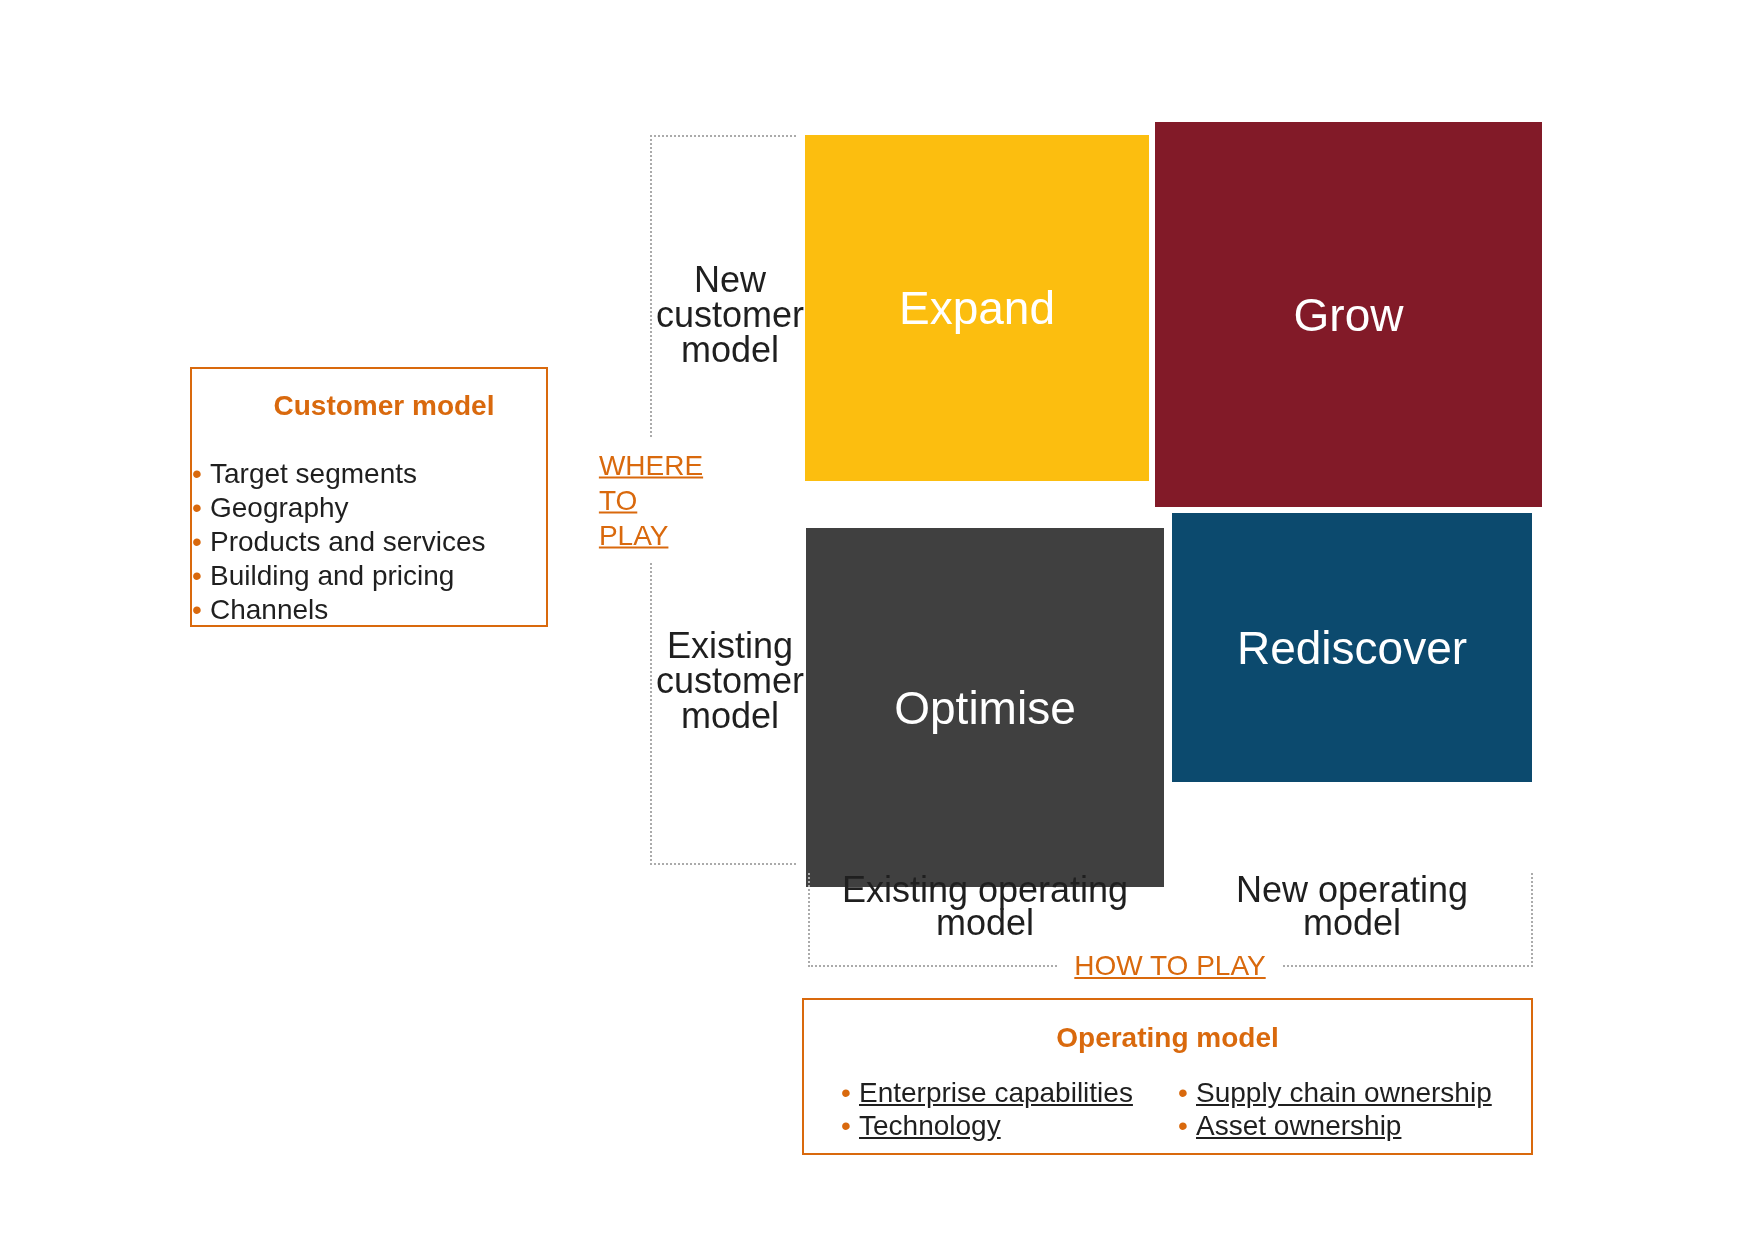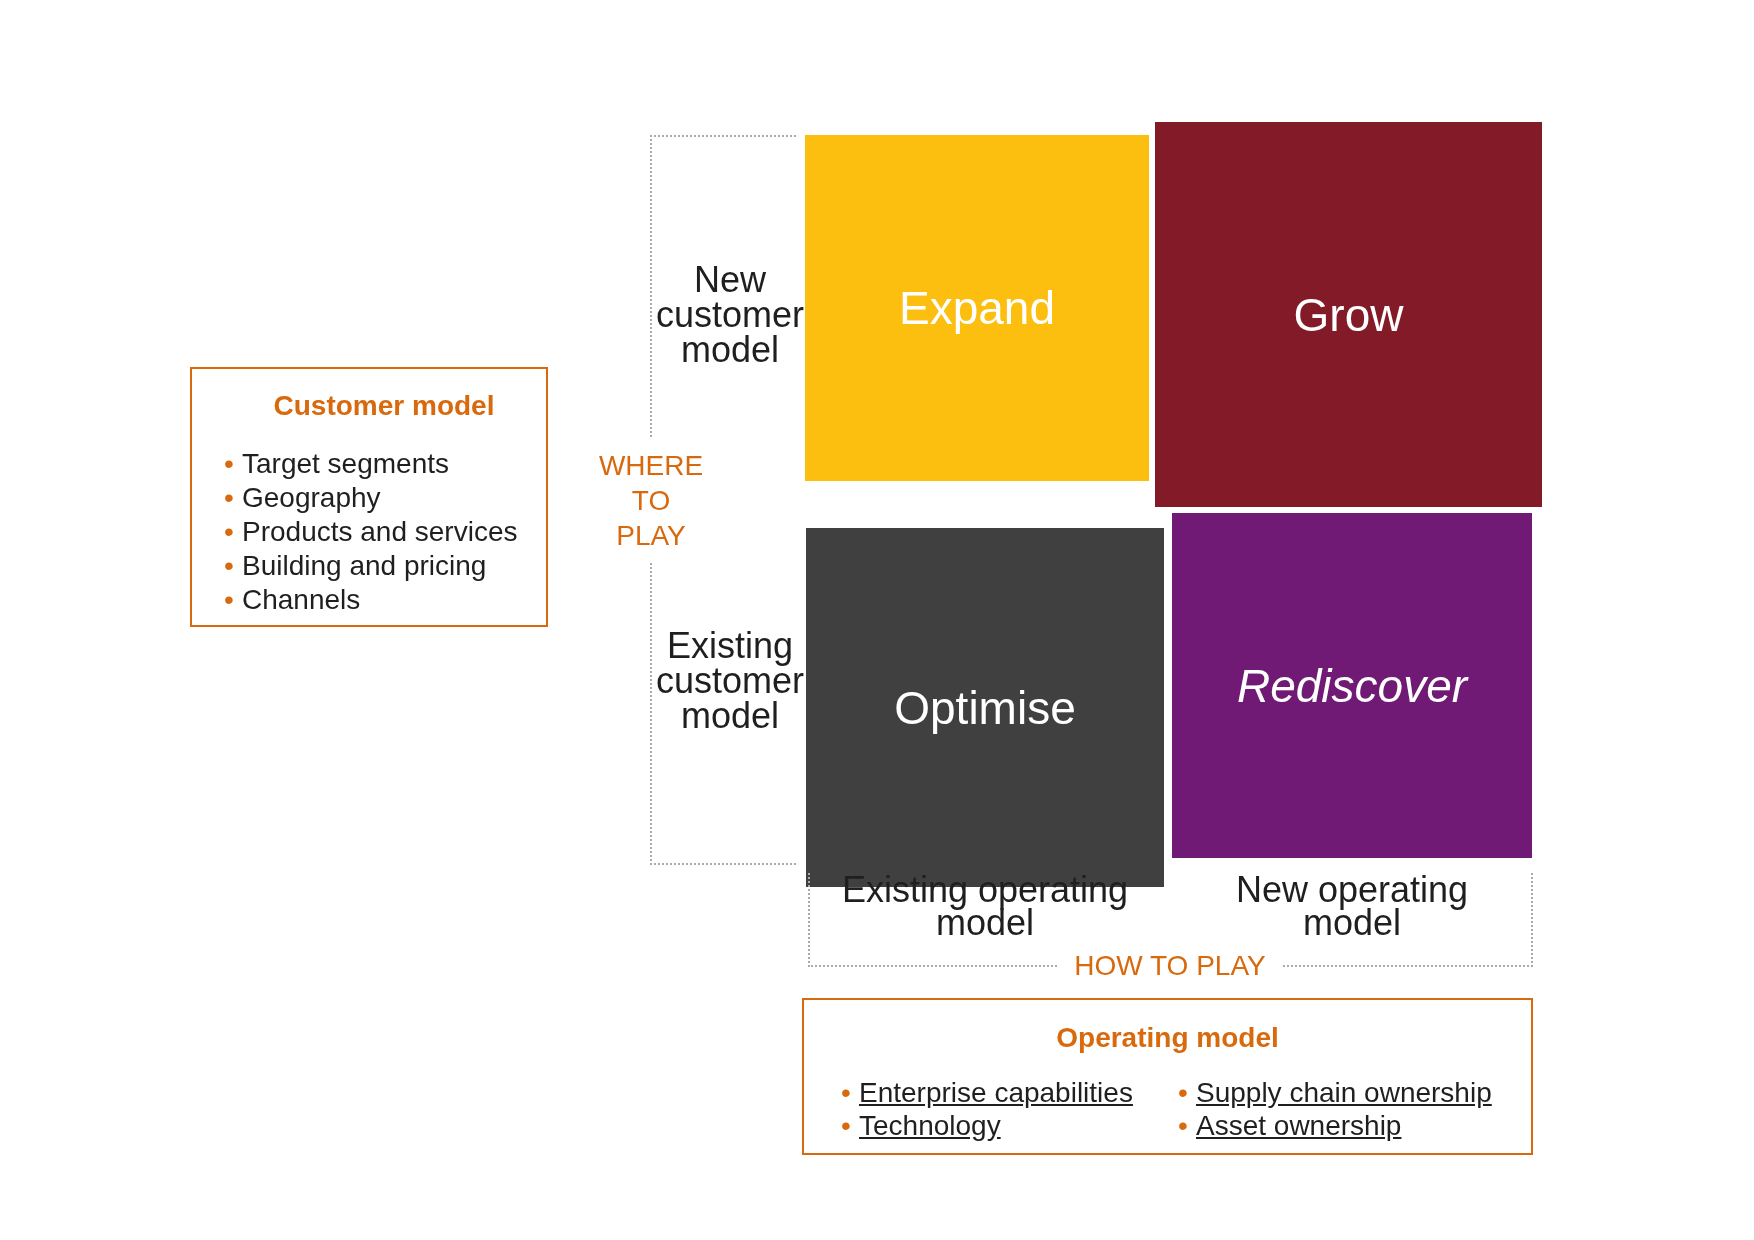--- a/index.html
+++ b/index.html
@@ -35,22 +35,22 @@
   }
   #how-rect{
     left:808px;top:873px;width:725px;height:94px;box-sizing:border-box;
     border-left:2px dotted #ababab;
     border-right:2px dotted #ababab;
     border-bottom:2px dotted #ababab;
   }
 
   
   .axis-title{
-    color:#d9690d;font-size:28px;line-height:35px;text-align:center;
-    background:#ffffff;white-space:nowrap;
+    color:#d9690d;font-size:28px;line-height:35px;
+    background:#ffffff;white-space:nowrap;text-decoration:underline;
   }
   #where-label{left:651px;top:500px;transform:translate(-50%,-50%);padding:10px 6px;}
   #how-label{left:1170px;top:966px;transform:translate(-50%,-50%);padding:2px 16px;line-height:28px;}
 
   
   .axis-label{
     font-size:36px;line-height:35px;text-align:center;color:#1f1f1f;white-space:nowrap;
   }
   #y-top-label{left:730px;top:314px;transform:translate(-50%,-50%);}
   #y-bottom-label{left:730px;top:680px;transform:translate(-50%,-50%);}
@@ -59,26 +59,26 @@
   #x-right-label{left:1352px;top:906px;transform:translate(-50%,-50%);}
 
   
   .quadrant{
     display:flex;align-items:center;justify-content:center;
     color:#ffffff;font-size:46px;line-height:46px;
   }
   #q-expand{left:805px;top:135px;width:344px;height:346px;background:#fcbe0f;}
   #q-grow{left:1155px;top:122px;width:387px;height:385px;background:#821a28;}
   #q-optimise{left:806px;top:528px;width:358px;height:359px;background:#404040;}
-  #q-rediscover{left:1172px;top:513px;width:360px;height:345px;background:#701a75;font-style:italic;}
+  #q-rediscover{left:1172px;top:513px;width:360px;height:269px;background:#0c4a6e;}
 
   
   #customer-box{left:190px;top:367px;width:358px;height:260px;}
   #customer-box .note-title{margin-top:23px;padding-left:30px;}
-  #customer-bullets{margin-top:27px;padding-left:32px;}
+  #customer-bullets{margin-top:37px;}
 
   
   #operating-box{left:802px;top:998px;width:731px;height:157px;}
   #operating-box .note-title{margin-top:24px;}
   #operating-bullets{display:flex;margin-top:24px;padding-left:37px;text-decoration:underline;}
   #operating-bullets .col{box-sizing:border-box;}
   #operating-bullets .col-1{width:337px;}
   #operating-bullets .bullet-row{line-height:33px;}
 </style>
 </head>

